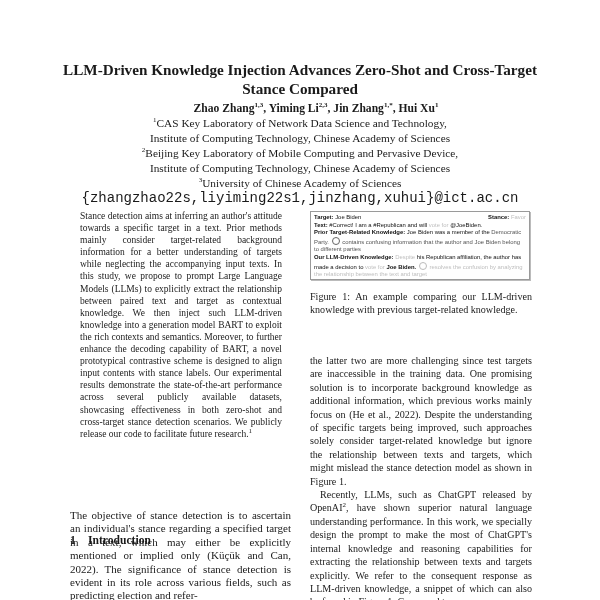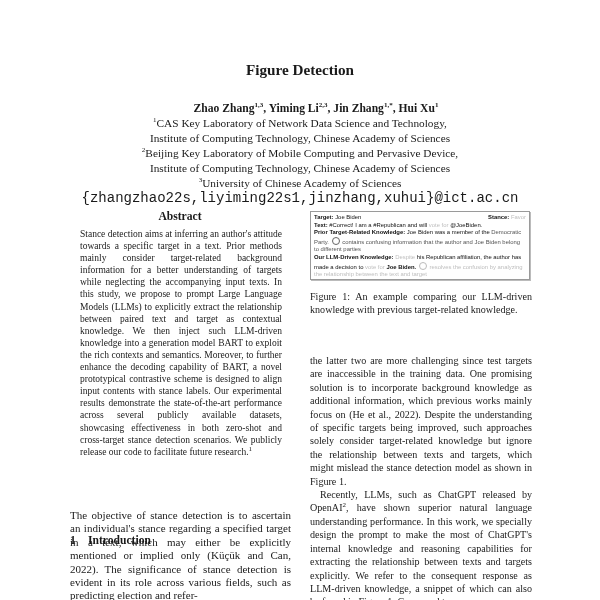--- a/index.html
+++ b/index.html
@@ -36,41 +36,41 @@
              line-height: 13.4px; text-align: justify; }
   .col-right { position: absolute; left: 310px; top: 334px; width: 222px; font-size: 10.1px;
                line-height: 13.4px; text-align: justify; margin-top: 20px; }
   .col-right p { margin: 0; }
   .col-right p.indent { text-indent: 10px; }
 </style>
 </head>
 <body>
 
 <div class="title">
-  <div>Figure Detection</div>
+  <div>LLM-Driven Knowledge Injection Advances Zero-Shot and Cross-Target</div>
+  <div>Stance Compared</div>
 </div>
 
 <div class="authors">
   <span>Zhao Zhang</span><sup>1,3</sup>,
   <span>Yiming Li</span><sup>2,3</sup>,
   <span>Jin Zhang</span><sup>1,*</sup>,
   <span>Hui Xu</span><sup>1</sup>
 </div>
 
 <div class="affils">
   <span class="line"><sup>1</sup><span>CAS Key Laboratory of Network Data Science and Technology,</span></span>
   <span class="line">Institute of Computing Technology, Chinese Academy of Sciences</span>
   <span class="line"><sup>2</sup><span>Beijing Key Laboratory of Mobile Computing and Pervasive Device,</span></span>
   <span class="line">Institute of Computing Technology, Chinese Academy of Sciences</span>
   <span class="line"><sup>3</sup><span>University of Chinese Academy of Sciences</span></span>
   <span class="line email">{zhangzhao22s,liyiming22s1,jinzhang,xuhui}@ict.ac.cn</span>
 </div>
 
 <div class="col-left">
-  <div class="abstract-h">Abstract</div>
   <div class="abstract"><span>Stance detection aims at inferring an author's attitude towards a specific target in a text. Prior methods mainly consider target-related background information for a better understanding of targets while neglecting the accompanying input texts. In this study, we propose to prompt Large Language Models (LLMs) to explicitly extract the relationship between paired text and target as contextual knowledge. We then inject such LLM-driven knowledge into a generation model BART to exploit the rich contexts and semantics. Moreover, to further enhance the decoding capability of BART, a novel prototypical contrastive scheme is designed to align input contents with stance labels. Our experimental results demonstrate the state-of-the-art performance across several publicly available datasets, showcasing effectiveness in both zero-shot and cross-target stance detection scenarios. We publicly release our code to facilitate future research.</span><sup>1</sup></div>
 </div>
 
 <div class="section-h">
   <span class="num">1</span><span>Introduction</span>
 </div>
 <div class="intro">The objective of stance detection is to ascertain an individual's stance regarding a specified target in a text, which may either be explicitly mentioned or implied only (Küçük and Can, 2022). The significance of stance detection is evident in its role across various fields, such as predicting election and refer-</div>
 
 <div class="figbox">
   <div class="fig-row">

